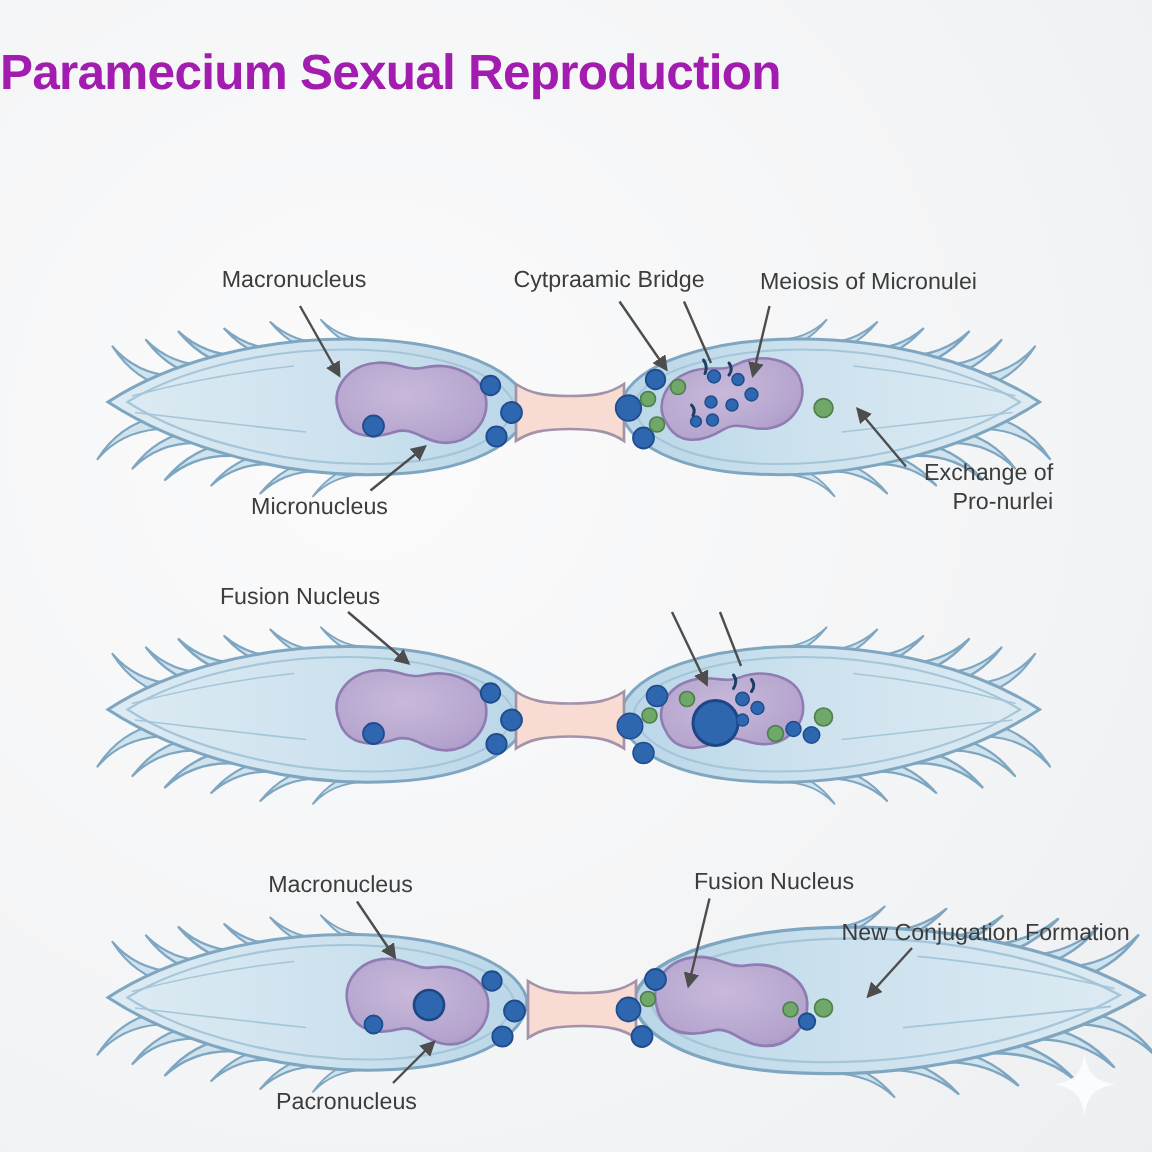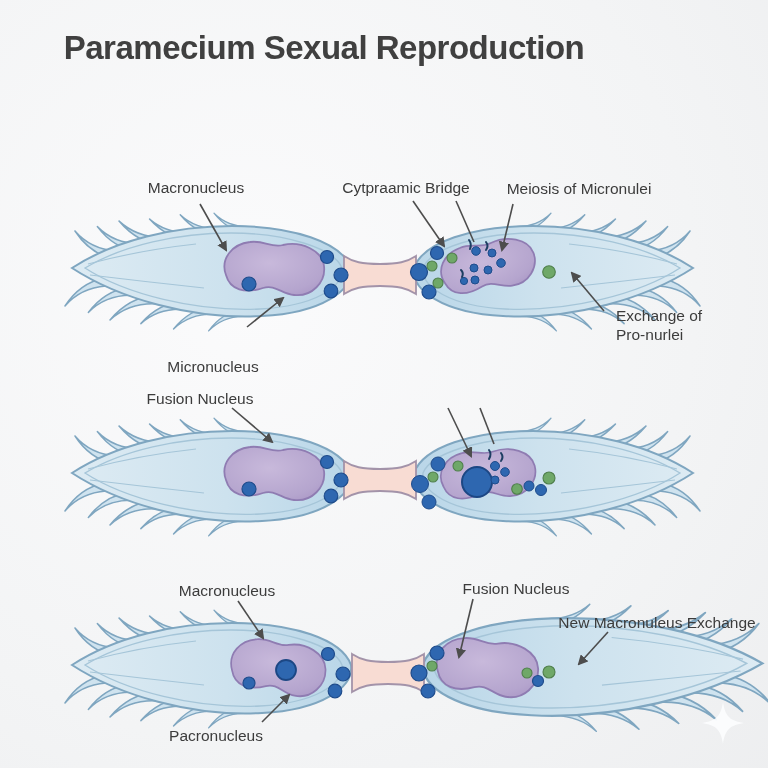--- a/index.html
+++ b/index.html
@@ -4,26 +4,26 @@
 <style>
   html,body{margin:0;padding:0;}
   body{
     width:768px;height:768px;overflow:hidden;
     font-family:"Liberation Sans","DejaVu Sans",sans-serif;
     background:radial-gradient(130% 130% at 32% 38%, #fbfbfc 0%, #f3f4f5 45%, #e7e8ea 100%);
   }
   .stage{position:relative;width:768px;height:768px;}
   .stage > svg{position:absolute;left:0;top:0;}
   .title{
-    position:absolute;left:0;top:26px;width:648px;text-align:center;
-    color:#404040;font-weight:bold;font-size:33px;line-height:43px;letter-spacing:-0.5px;
+    position:absolute;left:0;top:26px;width:648px;
+    color:#a21caf;font-weight:bold;font-size:33px;line-height:43px;letter-spacing:-0.5px;
   }
   .lbl{
     position:absolute;color:#3c3c3c;font-size:15.5px;line-height:19px;
-    white-space:nowrap;transform:translate(-50%,-50%);
+    white-space:nowrap;transform:translate(-50%,-50%);text-align:right;
   }
   .lbl-left{transform:none;white-space:nowrap;margin-left:10px;}
 </style>
 </head>
 <body>
 
 <div class="stage">
 
 <svg width="768" height="768" viewBox="0 0 768 768">
   <defs>
@@ -190,24 +190,24 @@
   <path transform="translate(723,723)" d="M0,-21 C2,-7 7,-2 21,0 C7,2 2,7 0,21 C-2,7 -7,2 -21,0 C-7,-2 -2,-7 0,-21 Z" fill="#fcfdfe" opacity="0.92"></path>
 </svg>
 
 <div class="title">
   <div>Paramecium Sexual Reproduction</div>
 </div>
 
 <div class="lbl" style="left:196px;top:187px;">Macronucleus</div>
 <div class="lbl" style="left:406px;top:187px;">Cytpraamic Bridge</div>
 <div class="lbl" style="left:579px;top:188px;">Meiosis of Micronulei</div>
-<div class="lbl" style="left:213px;top:338px;margin-top:28px;">Micronucleus</div>
+<div class="lbl" style="left:213px;top:338px;">Micronucleus</div>
 <div class="lbl lbl-left" style="left:606px;top:306px;">
   <div>Exchange of</div>
   <div>Pro-nurlei</div>
 </div>
 <div class="lbl" style="left:200px;top:398px;">Fusion Nucleus</div>
 <div class="lbl" style="left:227px;top:590px;">Macronucleus</div>
 <div class="lbl" style="left:516px;top:588px;">Fusion Nucleus</div>
-<div class="lbl" style="left:657px;top:622px;">New Macronuleus Exchange</div>
-<div class="lbl" style="left:216px;top:735px;">Pacronucleus</div>
+<div class="lbl" style="left:657px;top:622px;">New Conjugation Formation</div>
+<div class="lbl" style="left:231px;top:735px;">Pacronucleus</div>
 
 </div>
 
 </body></html>

